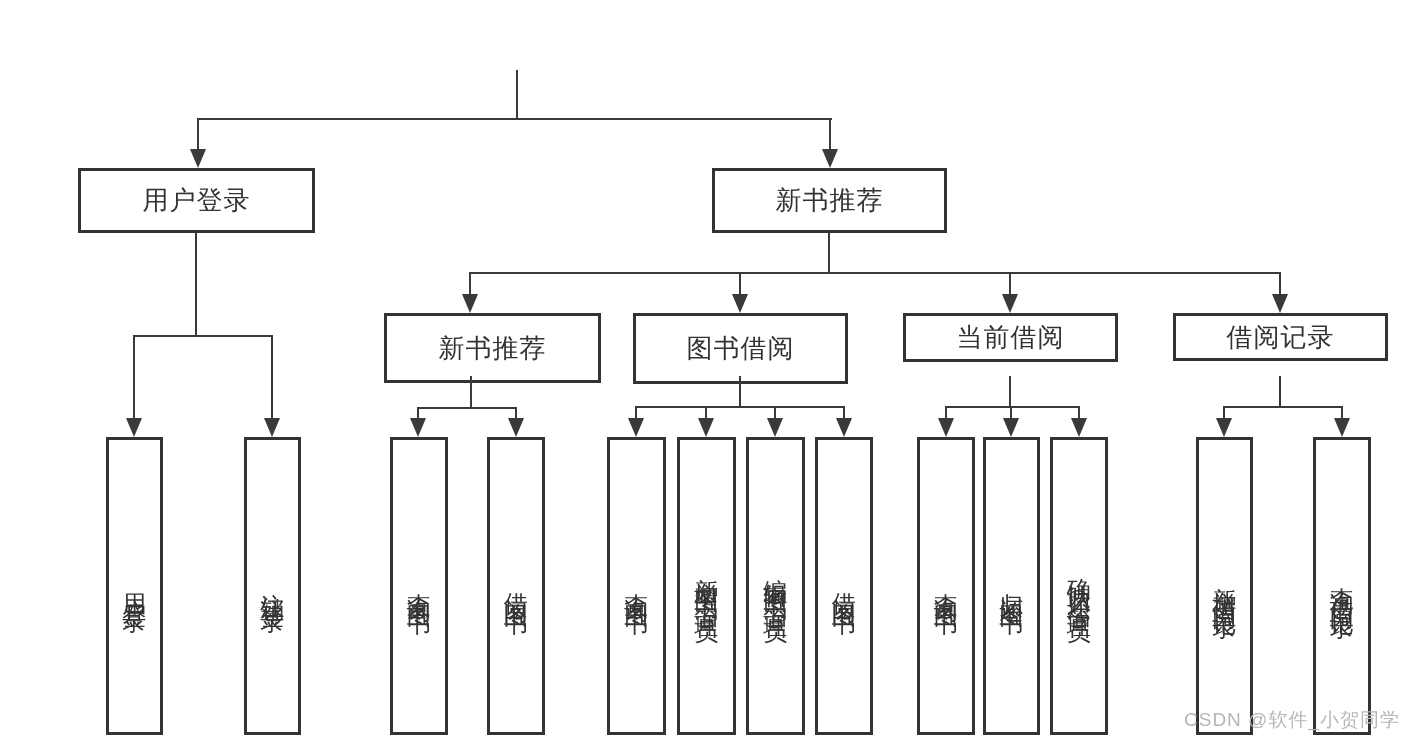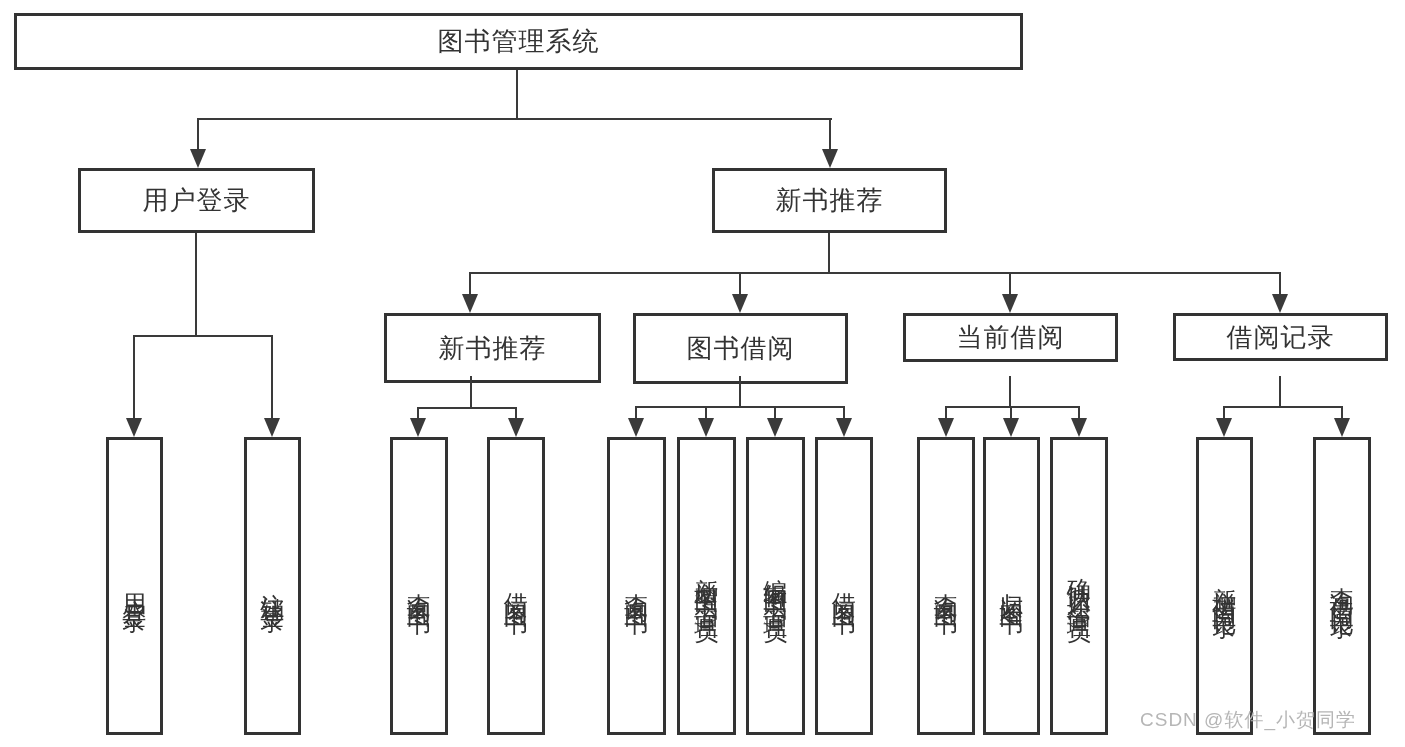--- a/index.html
+++ b/index.html
@@ -16,30 +16,29 @@
     writing-mode:vertical-rl;text-orientation:mixed;
     font-size:24px;letter-spacing:6px;line-height:1.15;
   }
   .line{position:absolute;background:#3a3a3a;}
   .arrow{
     position:absolute;width:0;height:0;
     border-left:8px solid transparent;border-right:8px solid transparent;
     border-top:19px solid #3a3a3a;
   }
   .watermark{
-    position:absolute;left:1140px;top:707px;font-size:19px;color:#b6b6b6;
+    position:absolute;left:1184px;top:707px;font-size:19px;color:#b6b6b6;
     letter-spacing:1px;white-space:nowrap;
   }
 </style>
 </head>
 <body>
 
 <div class="stage">
 
-  <div class="box hbox" style="left:14px;top:13px;width:1009px;height:57px">图书管理系统</div>
 
   <div class="line" style="left:516px;top:70px;width:2px;height:50px"></div>
   <div class="line" style="left:197px;top:118px;width:635px;height:2px"></div>
   <div class="line" style="left:197px;top:118px;width:2px;height:32px"></div>
   <div class="arrow" style="left:190px;top:149px"></div>
   <div class="line" style="left:829px;top:118px;width:2px;height:32px"></div>
   <div class="arrow" style="left:822px;top:149px"></div>
 
   <div class="box hbox" style="left:78px;top:168px;width:237px;height:65px">用户登录</div>
   <div class="box hbox" style="left:712px;top:168px;width:235px;height:65px">新书推荐</div>

